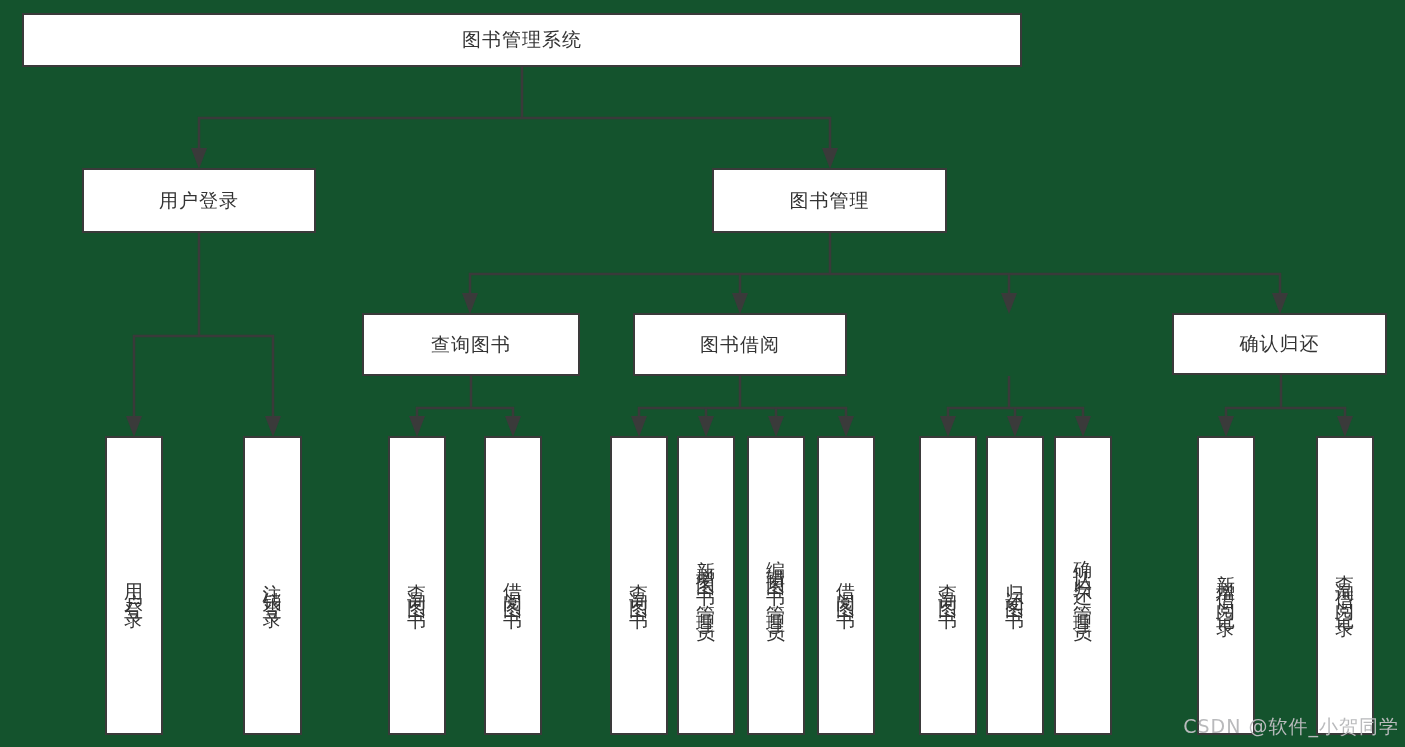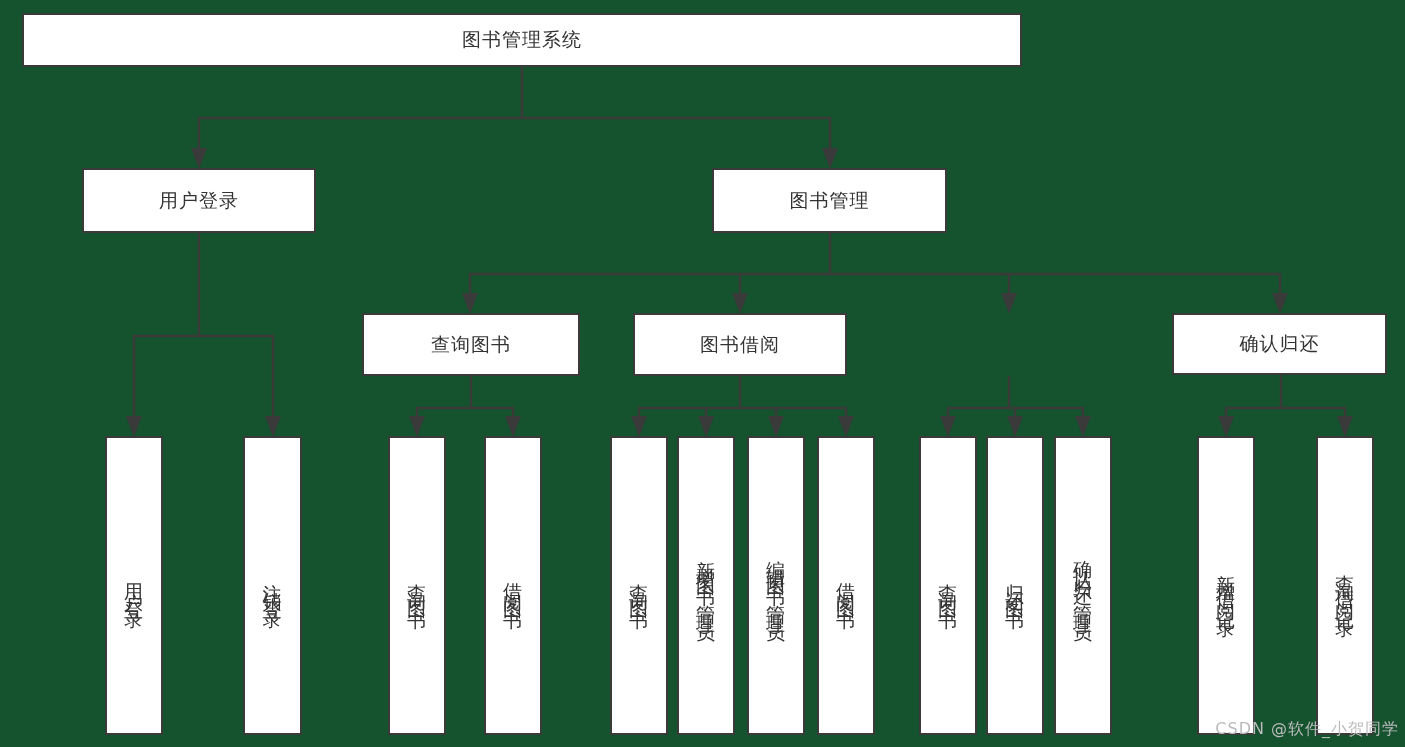--- a/index.html
+++ b/index.html
@@ -47,21 +47,21 @@
     text-orientation: mixed;
     letter-spacing: 9px;
     line-height: 1.0;
     white-space: nowrap;
   }
   .lbl { display: inline-block; }
   #watermark {
     position: absolute;
     right: 6px;
     bottom: 7px;
-    font-size: 16px;
+    font-size: 19px;
     color: #b9babc;
     letter-spacing: 1px;
     z-index: 5;
     white-space: nowrap;
   }
 </style>
 </head>
 <body>
 
 <div id="canvas">

